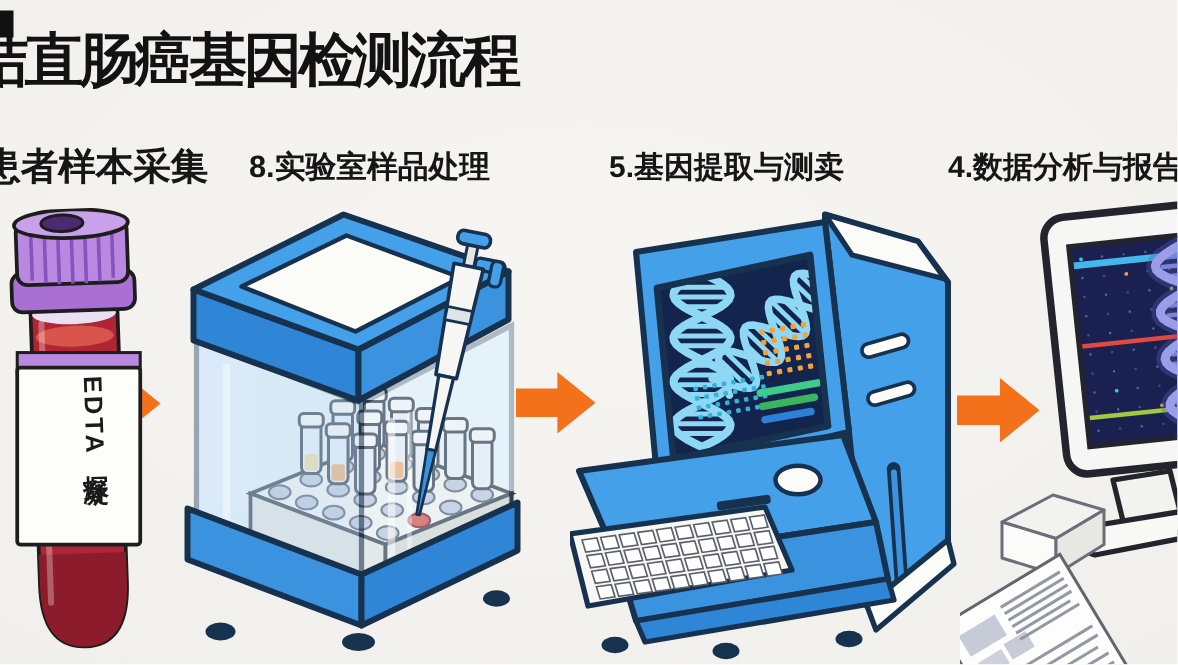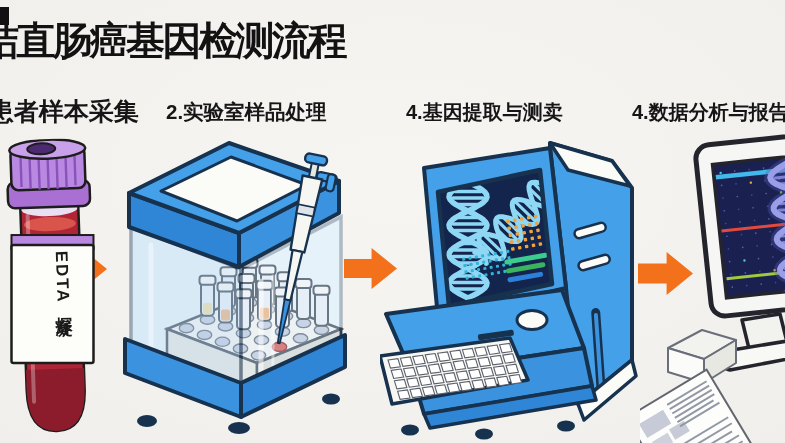--- a/index.html
+++ b/index.html
@@ -27,22 +27,22 @@
 </style>
 </head>
 <body>
 
 <div class="stage">
 
   <div class="artifact"></div>
   <h1 class="title">结直肠癌基因检测流程</h1>
 
   <div class="step-label s1">1.患者样本采集</div>
-  <div class="step-label s2">2.实验室样品处理</div>
-  <div class="step-label s3">4.基因提取与测卖</div>
+  <div class="step-label s2">8.实验室样品处理</div>
+  <div class="step-label s3">5.基因提取与测卖</div>
   <div class="step-label s4">4.数据分析与报告</div>
 
   <div class="arrow a1"></div>
   <div class="arrow a2"></div>
   <div class="arrow a3"></div>
 
   <div class="illus tube-wrap">
     <svg width="112" height="300" viewBox="0 0 112 300">
       <g>
         <path d="M24,66 L24,250 Q24,292 53,292 Q82,292 82,250 L82,66 Z" fill="#b02535" stroke="#1d1d1d" stroke-width="2.5"></path>

